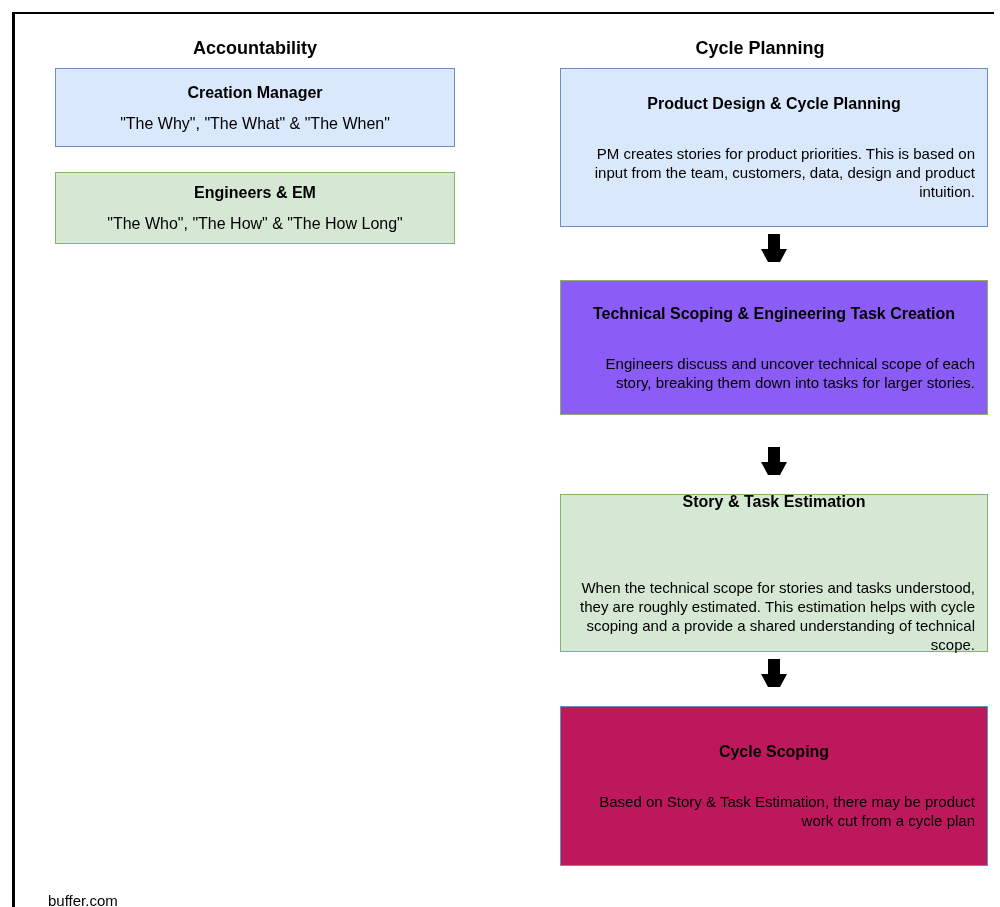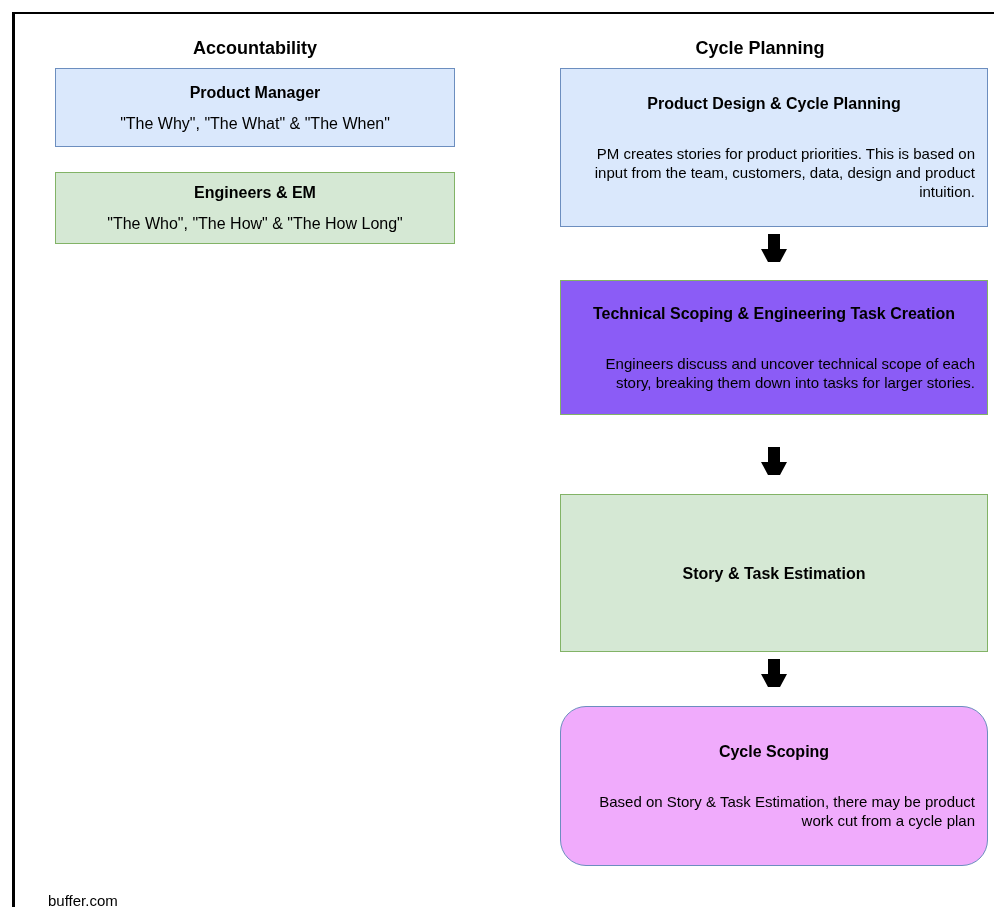--- a/index.html
+++ b/index.html
@@ -89,21 +89,21 @@
 </style>
 </head>
 <body>
 
 <div class="canvas">
 
   <div class="col-title acc">Accountability</div>
   <div class="col-title cyc">Cycle Planning</div>
 
   <div class="box left-box" style="top: 54px; height: 79px; background-color: rgb(218, 232, 252); border-color: rgb(108, 142, 191);">
-    <div class="box-title">Product Manager</div>
+    <div class="box-title">Creation Manager</div>
     <div class="box-sub">"The Why", "The What" &amp; "The When"</div>
   </div>
 
   <div class="box left-box" style="top: 158px; height: 72px; background-color: rgb(213, 232, 212); border-color: rgb(130, 179, 102);">
     <div class="box-title">Engineers &amp; EM</div>
     <div class="box-sub">"The Who", "The How" &amp; "The How Long"</div>
   </div>
 
   <div class="box right-box" style="top: 54px; height: 159px; background-color: rgb(218, 232, 252); border-color: rgb(108, 142, 191);">
     <div class="box-title">Product Design &amp; Cycle Planning</div>
@@ -120,27 +120,28 @@
     <div class="box-body">Engineers discuss and uncover technical scope of each story, breaking them down into tasks for larger stories.</div>
   </div>
 
   <div class="arrow" style="left:749px; top:427px; height:52px;">
     <div class="arrow-line"></div>
     <div class="arrow-head"></div>
   </div>
 
   <div class="box right-box" style="top: 480px; height: 158px; background-color: rgb(213, 232, 212); border-color: rgb(130, 179, 102); gap: 36px;">
     <div class="box-title">Story &amp; Task Estimation</div>
+    <div class="box-body">When the technical scope for stories and tasks understood, they are roughly estimated. This estimation helps with cycle scoping and a provide a shared understanding of technical scope.</div>
   </div>
 
   <div class="arrow" style="left:749px; top:639px; height:52px;">
     <div class="arrow-line"></div>
     <div class="arrow-head"></div>
   </div>
 
-  <div class="box right-box" style="top: 692px; height: 160px; background-color: #f0abfc; border-color: rgb(108, 142, 191); border-radius: 26px;">
+  <div class="box right-box" style="top: 692px; height: 160px; background-color: #be185d; border-color: rgb(108, 142, 191);">
     <div class="box-title">Cycle Scoping</div>
     <div class="box-body">Based on Story &amp; Task Estimation, there may be product work cut from a cycle plan</div>
   </div>
 
   <div class="footer-source">buffer.com</div>
 
 </div>
 
 </body></html>

